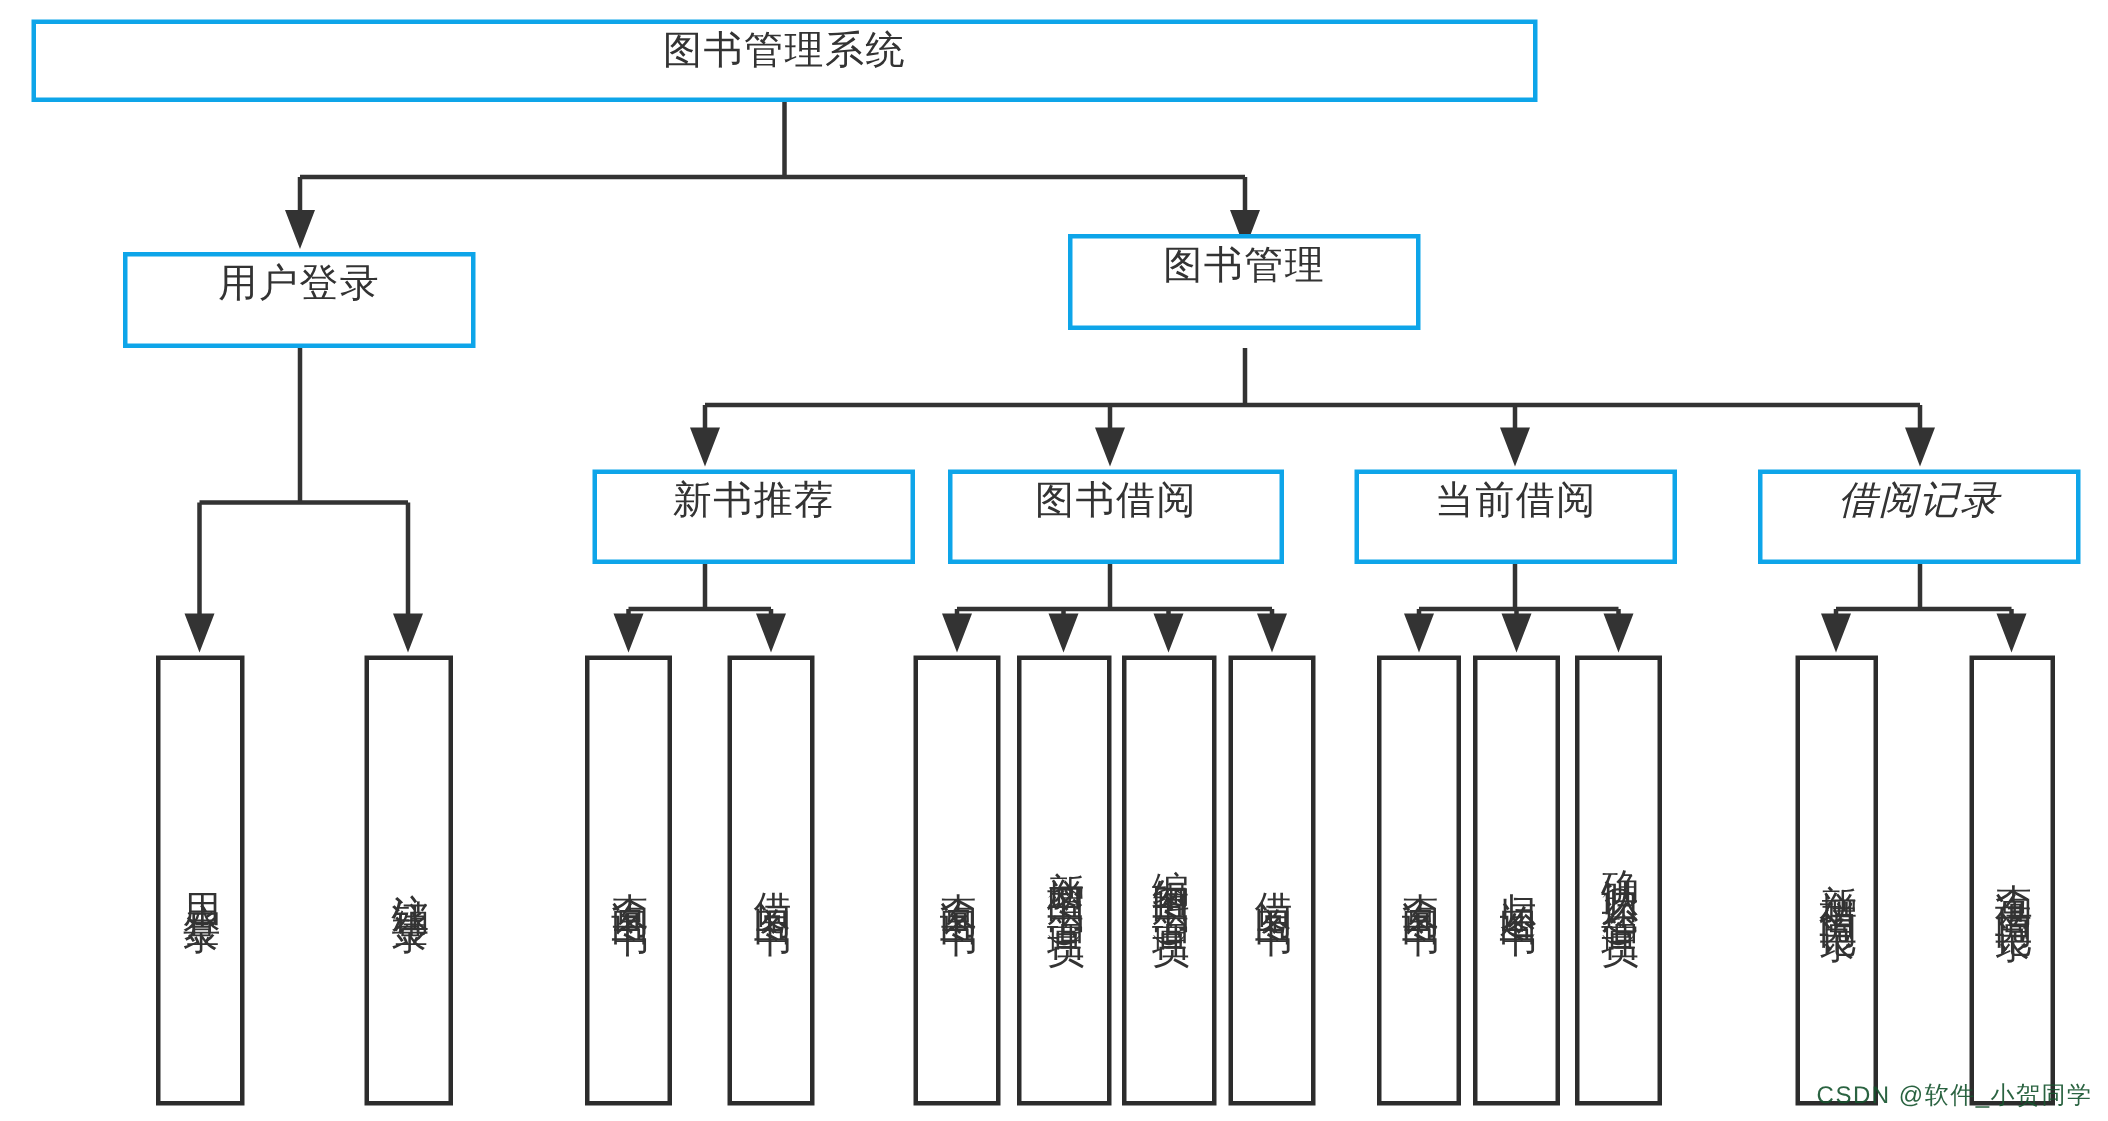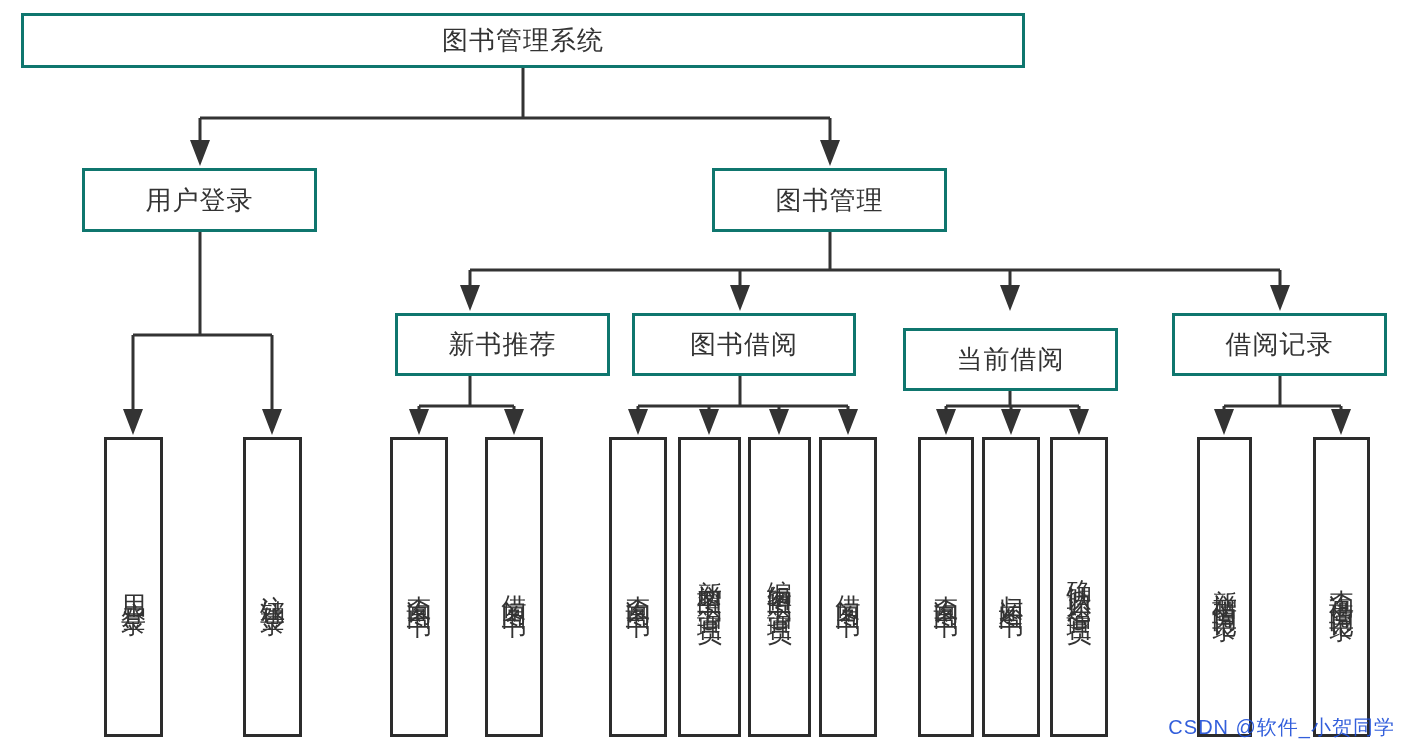--- a/index.html
+++ b/index.html
@@ -8,24 +8,24 @@
     width: 1405px;
     height: 747px;
     background: #ffffff;
     font-family: "Liberation Sans", "DejaVu Sans", sans-serif;
     overflow: hidden;
   }
   .connectors { position: absolute; left: 0; top: 0; width: 1405px; height: 747px; }
   .hbox {
     position: absolute;
     box-sizing: border-box;
-    border: 3px solid #0f766e;
+    border: 3px solid #0ea5e9;
     background: #ffffff;
     display: flex;
-    align-items: center;
+    align-items: flex-start;
     justify-content: center;
     color: #333333;
     z-index: 2;
   }
   .hbox span { font-size: 26px; letter-spacing: 1px; white-space: nowrap; }
   .vbox {
     position: absolute;
     box-sizing: border-box;
     border: 3px solid #2c2c2c;
     background: #ffffff;
@@ -41,22 +41,22 @@
     writing-mode: vertical-rl;
     font-size: 25px;
     letter-spacing: 6px;
     line-height: 1;
     white-space: nowrap;
   }
   .watermark {
     position: absolute;
     right: 10px;
     bottom: 6px;
-    font-size: 20px;
-    color: #1d4ed8;
+    font-size: 16px;
+    color: #14532d;
     letter-spacing: 1px;
     z-index: 3;
     opacity: 0.9;
   }
 </style>
 </head>
 <body>
 
 <div class="canvas">
 
@@ -91,34 +91,34 @@
       M1331 409 L1351 409 L1341 435 Z"></path>
   </svg>
 
   <div class="hbox" style="left:21px; top:13px; width:1004px; height:55px;">
     <span>图书管理系统</span>
   </div>
 
   <div class="hbox" style="left:82px; top:168px; width:235px; height:64px;">
     <span>用户登录</span>
   </div>
-  <div class="hbox" style="left:712px; top:168px; width:235px; height:64px;">
+  <div class="hbox" style="left:712px; top:156px; width:235px; height:64px;">
     <span>图书管理</span>
   </div>
 
   <div class="hbox" style="left:363px; top:313px; width:215px; height:63px;margin-left:32px;">
     <span>新书推荐</span>
   </div>
   <div class="hbox" style="left:632px; top:313px; width:224px; height:63px;">
     <span>图书借阅</span>
   </div>
-  <div class="hbox" style="left:903px; top:328px; width:215px; height:63px;">
+  <div class="hbox" style="left:903px; top:313px; width:215px; height:63px;">
     <span>当前借阅</span>
   </div>
-  <div class="hbox" style="left:1172px; top:313px; width:215px; height:63px;">
+  <div class="hbox" style="left:1172px; top:313px; width:215px; height:63px;font-style:italic;">
     <span>借阅记录</span>
   </div>
 
   <div class="vbox" style="left:104px; width:59px;">
     <span>用户登录</span>
   </div>
   <div class="vbox" style="left:243px; width:59px;">
     <span>注销登录</span>
   </div>
 

